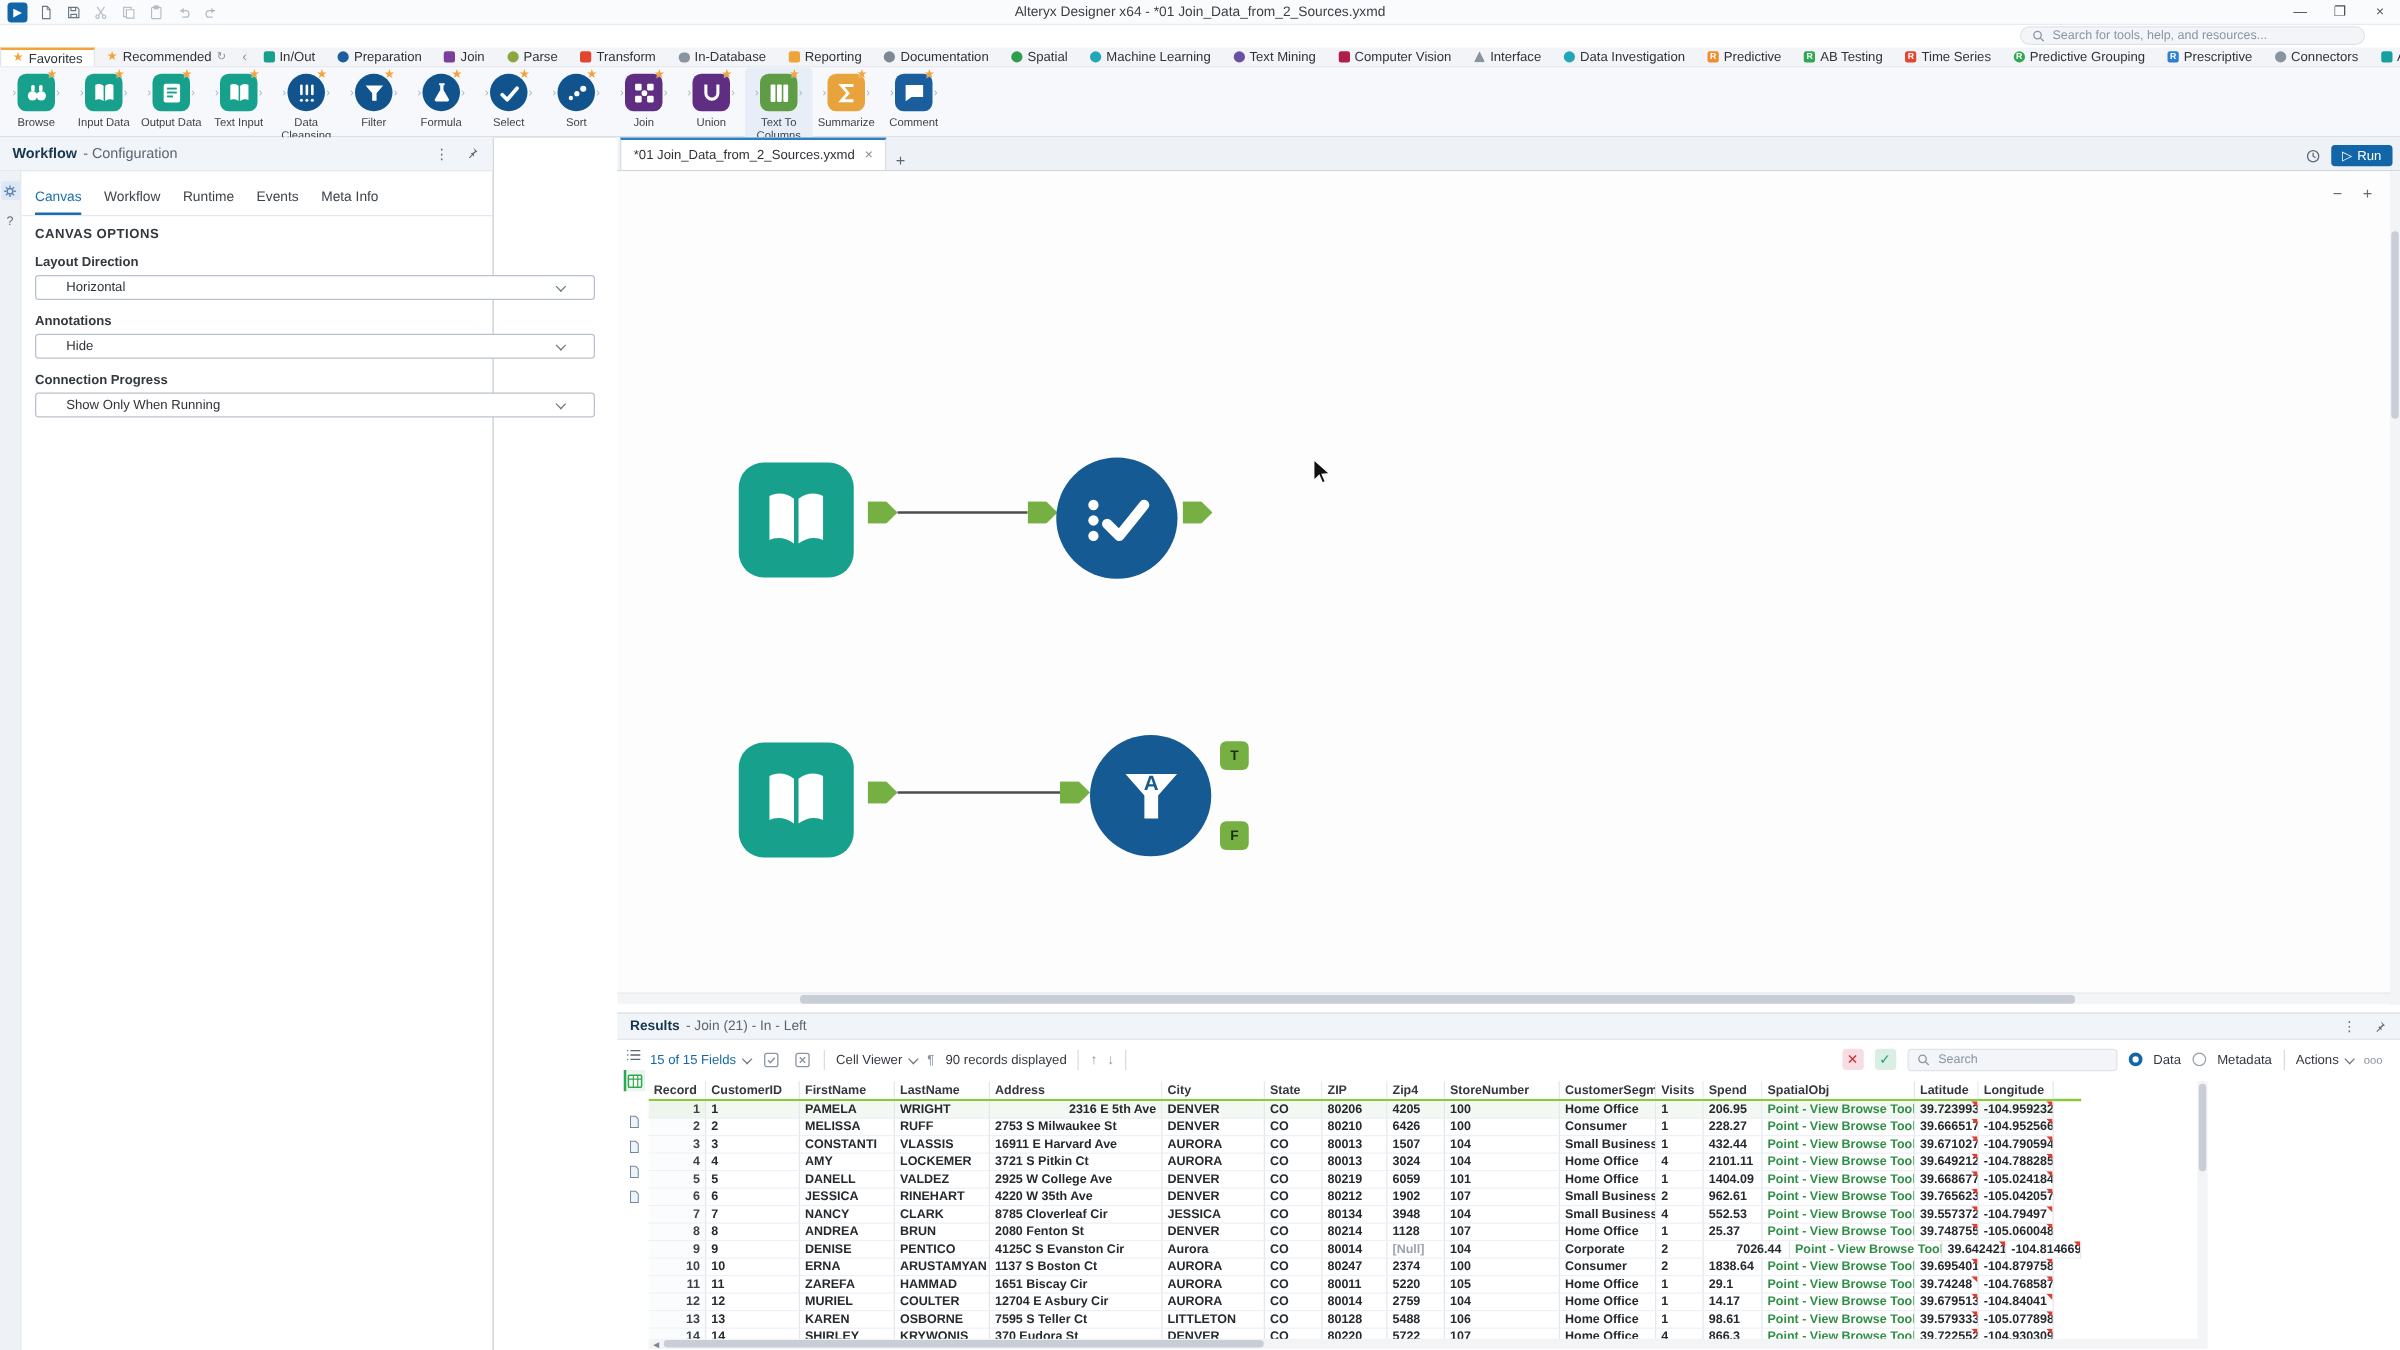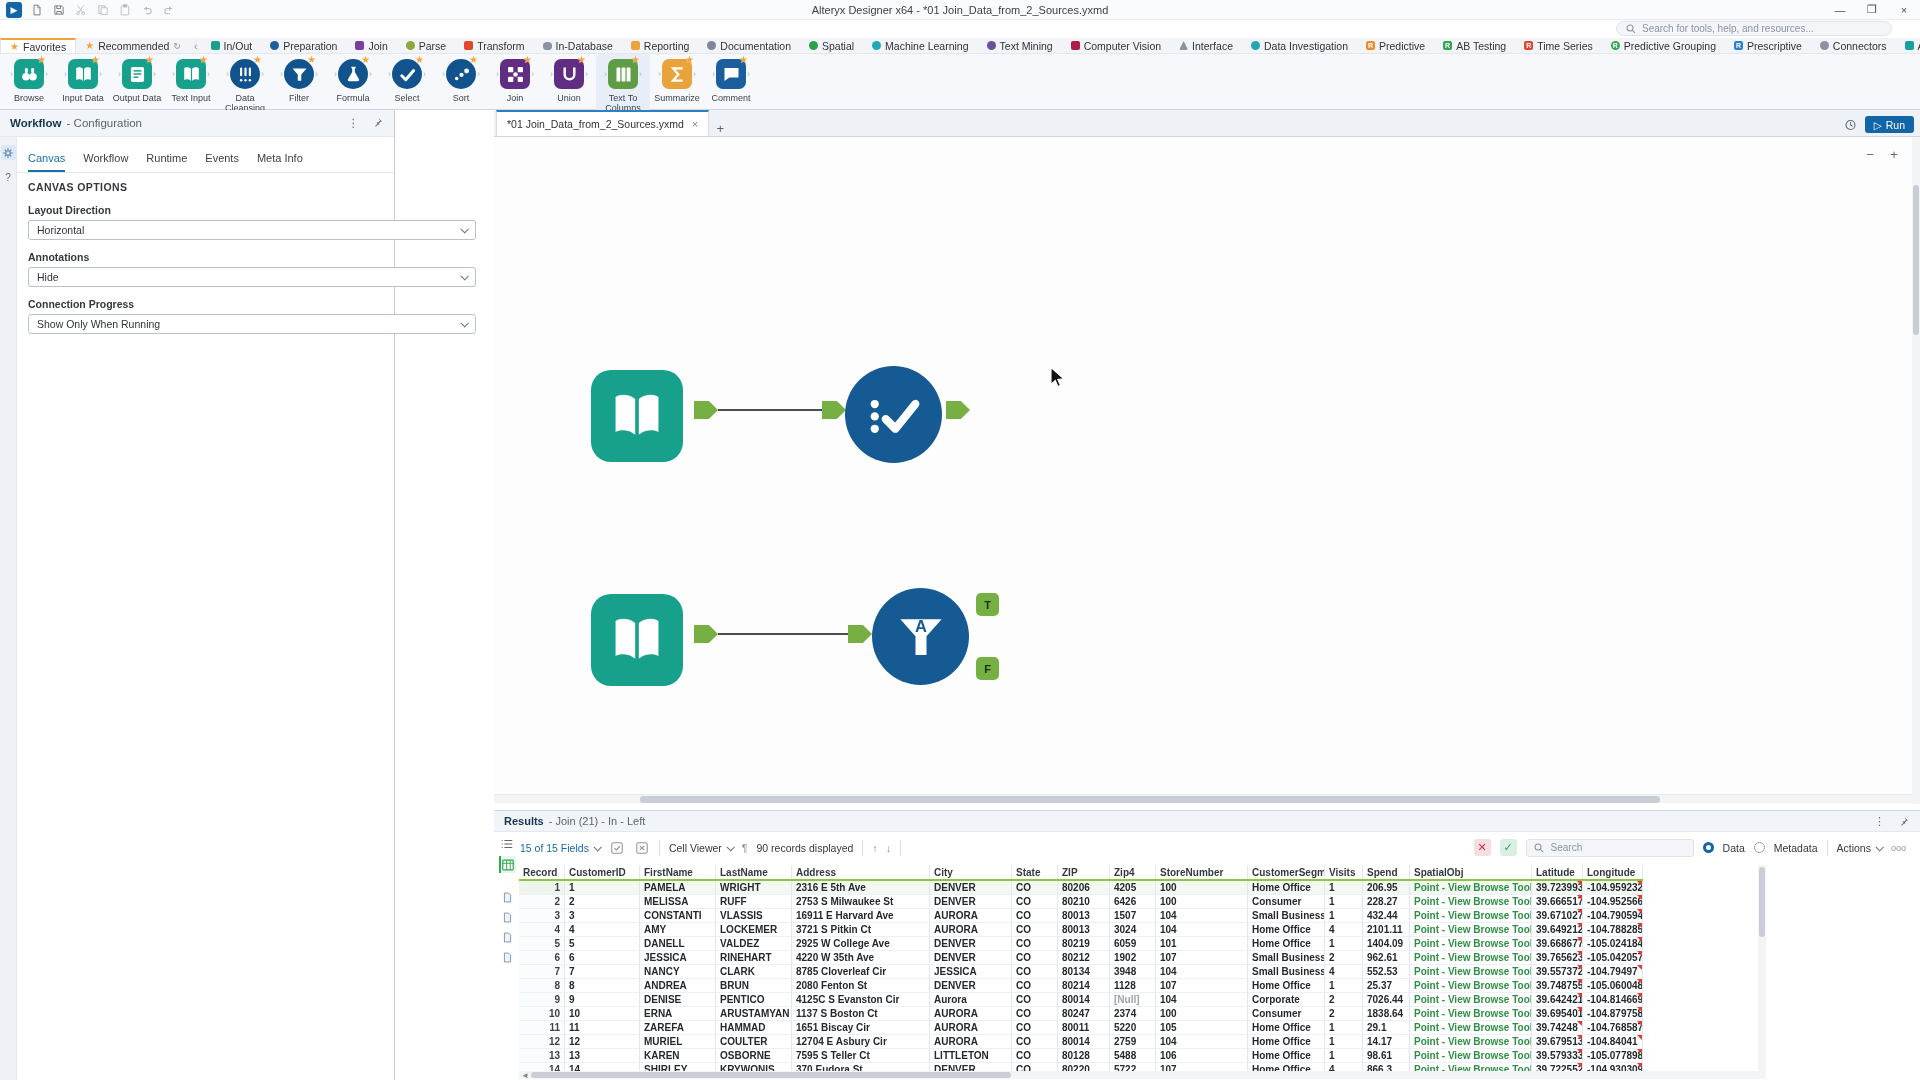--- a/index.html
+++ b/index.html
@@ -58,21 +58,21 @@
   .cfg-header .hdr-icons { margin-left:auto; display:flex; gap:12px; color:#5f6b78; }
   .cfg-rail { position:absolute; left:0; top:27px; width:17px; bottom:0; background:#eef1f6; border-right:1px solid #e3e8ee; display:flex; flex-direction:column; align-items:center; padding-top:8px; gap:10px; }
   .cfg-rail .railbtn { width:15px; height:15px; display:flex; align-items:center; justify-content:center; font-size:10px; color:#5f6b78; }
   .cfg-rail .railbtn.sel { background:#dce8f5; border-radius:2px; }
   .cfg-tabs { position:absolute; left:17px; top:35px; right:0; height:28px; display:flex; gap:18px; padding-left:11px; border-bottom:1px solid #e3e8ee; }
   .cfg-tab { font-size:11px; color:#3c4248; line-height:26px; border-bottom:2px solid transparent; }
   .cfg-tab.active { color:#1a6fae; border-bottom-color:#1a6fae; }
   .cfg-body { position:absolute; left:17px; top:63px; right:0; bottom:0; padding:8px 0 0 11px; }
   .cfg-section { font-size:10.5px; font-weight:bold; color:#33383e; letter-spacing:.4px; margin-bottom:11px; }
   .cfg-label { font-size:10.5px; font-weight:bold; color:#33383e; margin-bottom:4px; }
-  .cfg-select { width:448px; height:20px; background:#fff; border:1px solid #b9c2cc; border-radius:3px; display:flex; align-items:center; padding:0 8px; font-size:10.5px; color:#2f3338; margin-bottom:11px; }
+  .cfg-select { width:448px; height:20px; background:#fff; border:1px solid #b9c2cc; border-radius:3px; display:flex; align-items:center; padding:0 24px; font-size:10.5px; color:#2f3338; margin-bottom:11px; }
   .cfg-select .chev { margin-left:auto; }
   .chev { width:6px; height:6px; border-right:1.4px solid #6b7683; border-bottom:1.4px solid #6b7683; transform:rotate(45deg) translateY(-1px); }
 
   
   .canvas { position:absolute; left:494px; top:110px; width:1426px; height:700px; background:#fff; }
   .canvas-tabbar { position:absolute; left:0; top:0; width:100%; height:27px; background:#eef1f6; border-bottom:1px solid #cfd6de; display:flex; align-items:flex-end; }
   .doc-tab { height:26px; background:#fff; border:1px solid #d7dce3; border-bottom:none; border-top:2px solid #2d7fc1; display:flex; align-items:center; gap:8px; padding:0 10px; font-size:10.5px; color:#2f3338; margin-left:2px; }
   .doc-tab .x { color:#7d8793; font-size:11px; }
   .newtab { width:22px; text-align:center; color:#5a6570; font-size:13px; }
   .tabbar-right { margin-left:auto; display:flex; align-items:center; gap:8px; padding:0 6px 3px 0; }
@@ -774,21 +774,21 @@
           <div class="td" style="width: 47px;">Spend</div>
           <div class="td" style="width: 122px;">SpatialObj</div>
           <div class="td" style="width: 51px;">Latitude</div>
           <div class="td" style="width: 60px;">Longitude</div>
         </div>
         <div class="tr sel0">
           <div class="td rec" style="width: 46px;">1</div>
           <div class="td" style="width: 75px;">1</div>
           <div class="td" style="width: 76px;">PAMELA</div>
           <div class="td" style="width: 76px;">WRIGHT</div>
-          <div class="td" style="width: 138px;">2316 E 5th Ave</div>
+          <div class="td" style="width: 138px; text-align: right;">2316 E 5th Ave</div>
           <div class="td" style="width: 82px;">DENVER</div>
           <div class="td" style="width: 46px;">CO</div>
           <div class="td" style="width: 52px;">80206</div>
           <div class="td" style="width: 46px;">4205</div>
           <div class="td" style="width: 92px;">100</div>
           <div class="td" style="width: 77px;">Home Office</div>
           <div class="td" style="width: 38px;">1</div>
           <div class="td" style="width: 47px;">206.95</div>
           <div class="td spatial" style="width: 122px;">Point - View Browse Tool Map Tab</div>
           <div class="td flag" style="width: 51px;">39.723993</div>
@@ -926,21 +926,21 @@
           <div class="td" style="width: 76px;">DENISE</div>
           <div class="td" style="width: 76px;">PENTICO</div>
           <div class="td" style="width: 138px;">4125C S Evanston Cir</div>
           <div class="td" style="width: 82px;">Aurora</div>
           <div class="td" style="width: 46px;">CO</div>
           <div class="td" style="width: 52px;">80014</div>
           <div class="td null" style="width: 46px;">[Null]</div>
           <div class="td" style="width: 92px;">104</div>
           <div class="td" style="width: 77px;">Corporate</div>
           <div class="td" style="width: 38px;">2</div>
-          <div class="td" style="width: 47px;">7026.44</div>
+          <div class="td" style="width: 47px; margin-left: 22px;">7026.44</div>
           <div class="td spatial" style="width: 122px;">Point - View Browse Tool Map Tab</div>
           <div class="td flag" style="width: 51px;">39.642421</div>
           <div class="td flag" style="width: 60px;">-104.814669</div>
         </div>
         <div class="tr">
           <div class="td rec" style="width: 46px;">10</div>
           <div class="td" style="width: 75px;">10</div>
           <div class="td" style="width: 76px;">ERNA</div>
           <div class="td" style="width: 76px;">ARUSTAMYAN</div>
           <div class="td" style="width: 138px;">1137 S Boston Ct</div>

